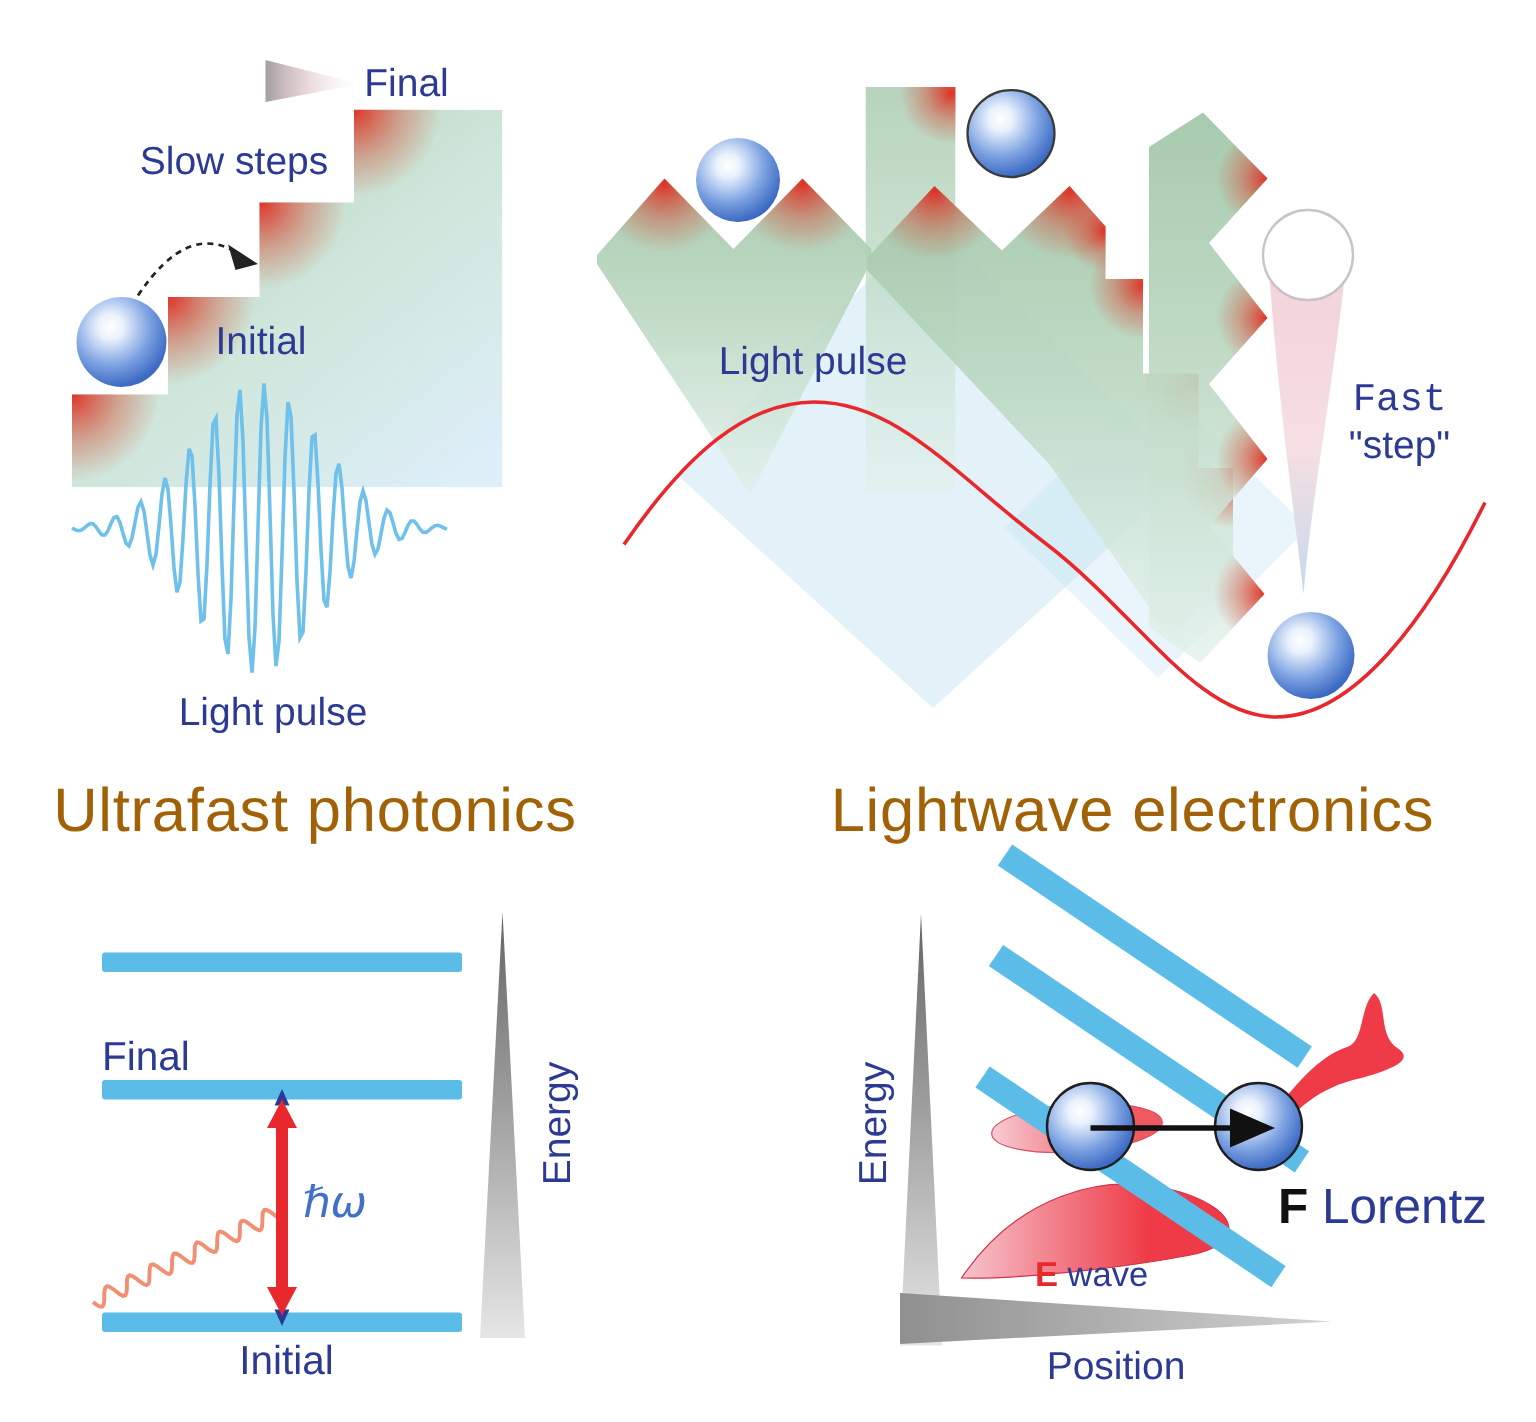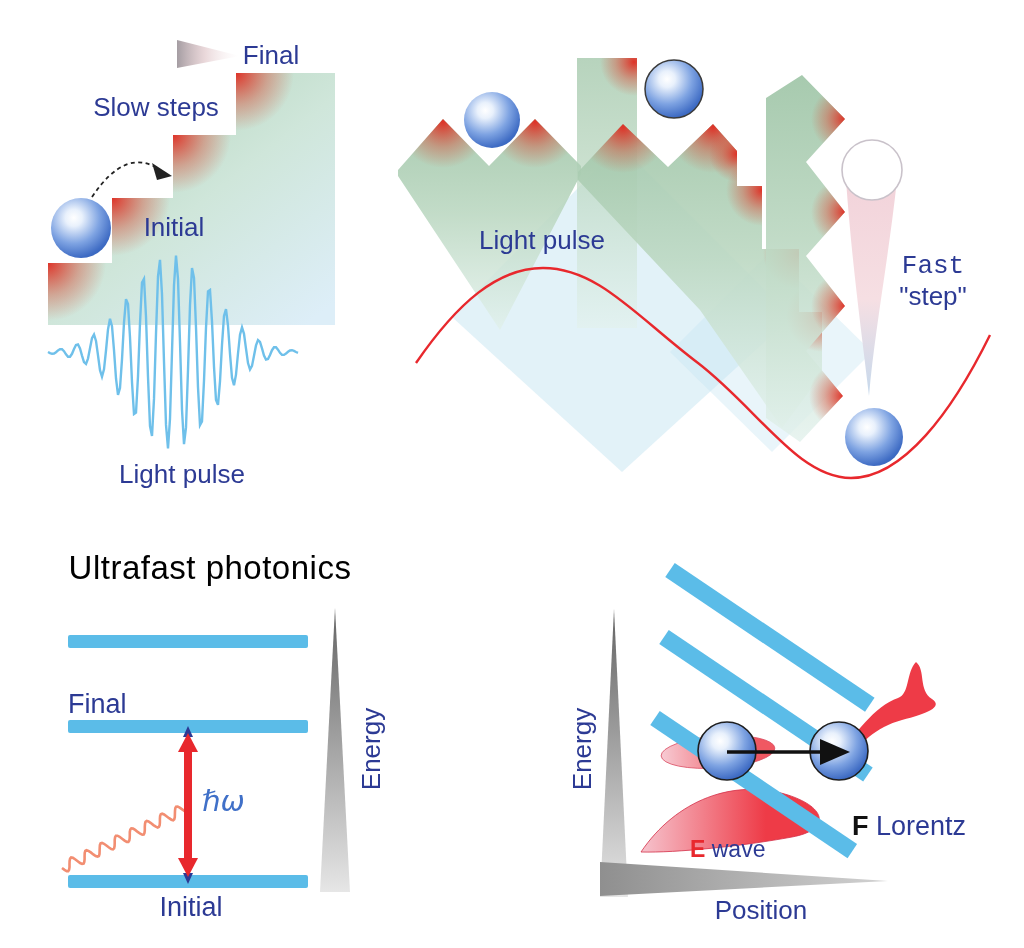--- a/index.html
+++ b/index.html
@@ -2,22 +2,22 @@
 <html><head>
 <meta charset="utf-8">
 <style>
   html,body{margin:0;padding:0;background:#ffffff;}
   .canvas{position:relative;width:1024px;height:948px;background:#fff;overflow:hidden;
           font-family:"Liberation Sans", sans-serif;padding-left:45px;}
   svg.art{position:absolute;left:0;top:0;}
   .lbl{position:absolute;color:#2c3a94;font-size:26px;line-height:1.1;white-space:nowrap;}
   .ctr{transform:translateX(-50%);}
   .rot{transform:translate(-50%,-50%) rotate(-90deg);transform-origin:center;}
-  .heading{position:absolute;color:#000000;font-size:33px;font-weight:300;letter-spacing:.5px;
-           white-space:nowrap;transform:translateX(-50%);margin-top:32px;}
+  .heading{position:absolute;color:#a16207;font-size:41px;font-weight:300;letter-spacing:.5px;
+           white-space:nowrap;transform:translateX(-50%);}
   .hbar{font-family:"DejaVu Sans", sans-serif;font-style:italic;color:#4070c8;font-size:29px;}
   .bl-sub{font-size:27px;}
   .bold-black{font-weight:bold;color:#111;}
   .bold-red{font-weight:bold;color:#e8282d;}
 </style>
 </head>
 <body>
 
 <div class="canvas">
 
@@ -168,24 +168,25 @@
 <div class="lbl ctr" style="left:271px;top:41px;">Final</div>
 <div class="lbl ctr" style="left:156px;top:93px;text-align:right;">Slow steps</div>
 <div class="lbl ctr" style="left:174px;top:213px;">Initial</div>
 <div class="lbl ctr" style="left:182px;top:460px;">Light pulse</div>
 
 <div class="lbl ctr" style="left:542px;top:226px;">Light pulse</div>
 <div class="lbl ctr" style="left:933px;top:252px;font-family:Liberation Mono, monospace;">Fast</div>
 <div class="lbl ctr" style="left:933px;top:282px;">"step"</div>
 
 <div class="heading" style="left:210px;top:517px;">Ultrafast photonics</div>
+<div class="heading" style="left:755px;top:517px;">Lightwave electronics</div>
 
 <div class="lbl bl-sub" style="left:68px;top:690px;">Final</div>
 <div class="lbl bl-sub ctr" style="left:191px;top:893px;">Initial</div>
 <div class="lbl hbar" style="left:202px;top:786px;">ℏω</div>
 <div class="lbl rot" style="left:371px;top:749px;">Energy</div>
 
 <div class="lbl rot" style="left:582px;top:749px;">Energy</div>
-<div class="lbl ctr" style="left:761px;top:896px;">Position</div>
-<div class="lbl" style="left:852px;top:812px;font-size:27px;"><span class="bold-black">F</span><span> Lorentz</span></div>
+<div class="lbl ctr" style="left:744px;top:896px;">Position</div>
+<div class="lbl" style="left:852px;top:786px;font-size:33px;"><span class="bold-black">F</span><span> Lorentz</span></div>
 <div class="lbl" style="left:690px;top:837px;font-size:23px;"><span class="bold-red">E</span><span> wave</span></div>
 
 </div>
 
 </body></html>

